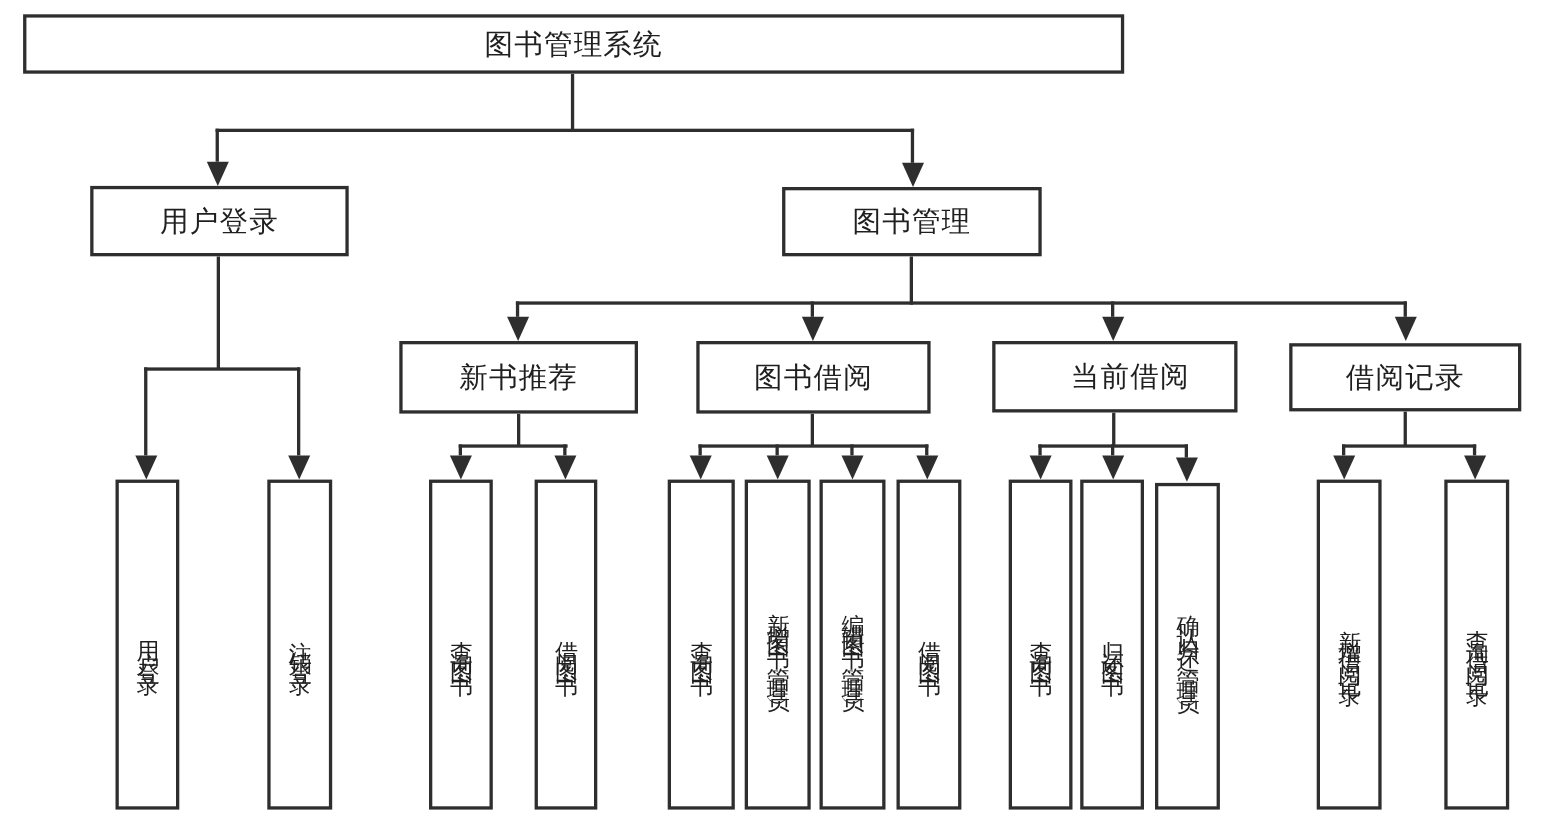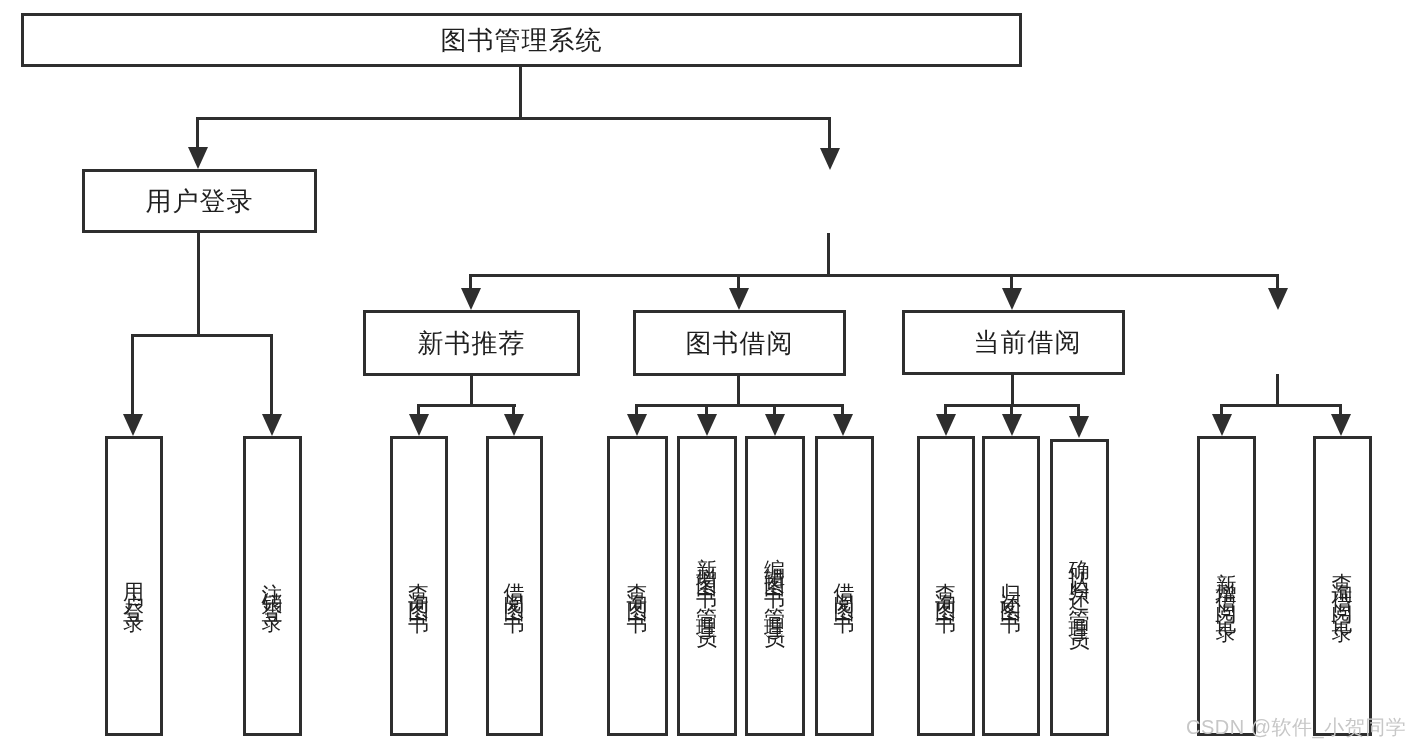--- a/index.html
+++ b/index.html
@@ -171,36 +171,38 @@
 <div class="canvas">
 
   <div class="hbox" id="box-root">图书管理系统</div>
 
   <div class="vline" id="c-root-v"></div>
   <div class="hline" id="c-root-h"></div>
   <div class="drop" id="c-root-d1"></div>
   <div class="drop" id="c-root-d2"></div>
 
   <div class="hbox" id="box-user-login">用户登录</div>
+  <div class="hbox" id="box-book-mgmt">图书管理</div>
 
   <div class="vline" id="c-ul-v"></div>
   <div class="hline" id="c-ul-h"></div>
   <div class="drop" id="c-ul-d1"></div>
   <div class="drop" id="c-ul-d2"></div>
 
   <div class="vline" id="c-bm-v"></div>
   <div class="hline" id="c-bm-h"></div>
   <div class="drop" id="c-bm-d1"></div>
   <div class="drop" id="c-bm-d2"></div>
   <div class="drop" id="c-bm-d3"></div>
   <div class="drop" id="c-bm-d4"></div>
 
   <div class="hbox" id="box-new-rec">新书推荐</div>
   <div class="hbox" id="box-borrowing">图书借阅</div>
   <div class="hbox" id="box-current">当前借阅</div>
+  <div class="hbox" id="box-records">借阅记录</div>
 
   <div class="vline" id="c-nr-v"></div>
   <div class="hline" id="c-nr-h"></div>
   <div class="drop" id="c-nr-d1"></div>
   <div class="drop" id="c-nr-d2"></div>
 
   <div class="vline" id="c-bb-v"></div>
   <div class="hline" id="c-bb-h"></div>
   <div class="drop" id="c-bb-d1"></div>
   <div class="drop" id="c-bb-d2"></div>
@@ -255,15 +257,14 @@
     <span class="vtext">确认归还（管理员）</span>
   </div>
 
   <div class="vbox" id="leaf-br-add">
     <span class="vtext">新增借阅记录</span>
   </div>
   <div class="vbox" id="leaf-br-query">
     <span class="vtext">查询借阅记录</span>
   </div>
 
-  <div class="watermark">CSDN @软件_小贺同学</div>
 
 </div>
 
 </body></html>

